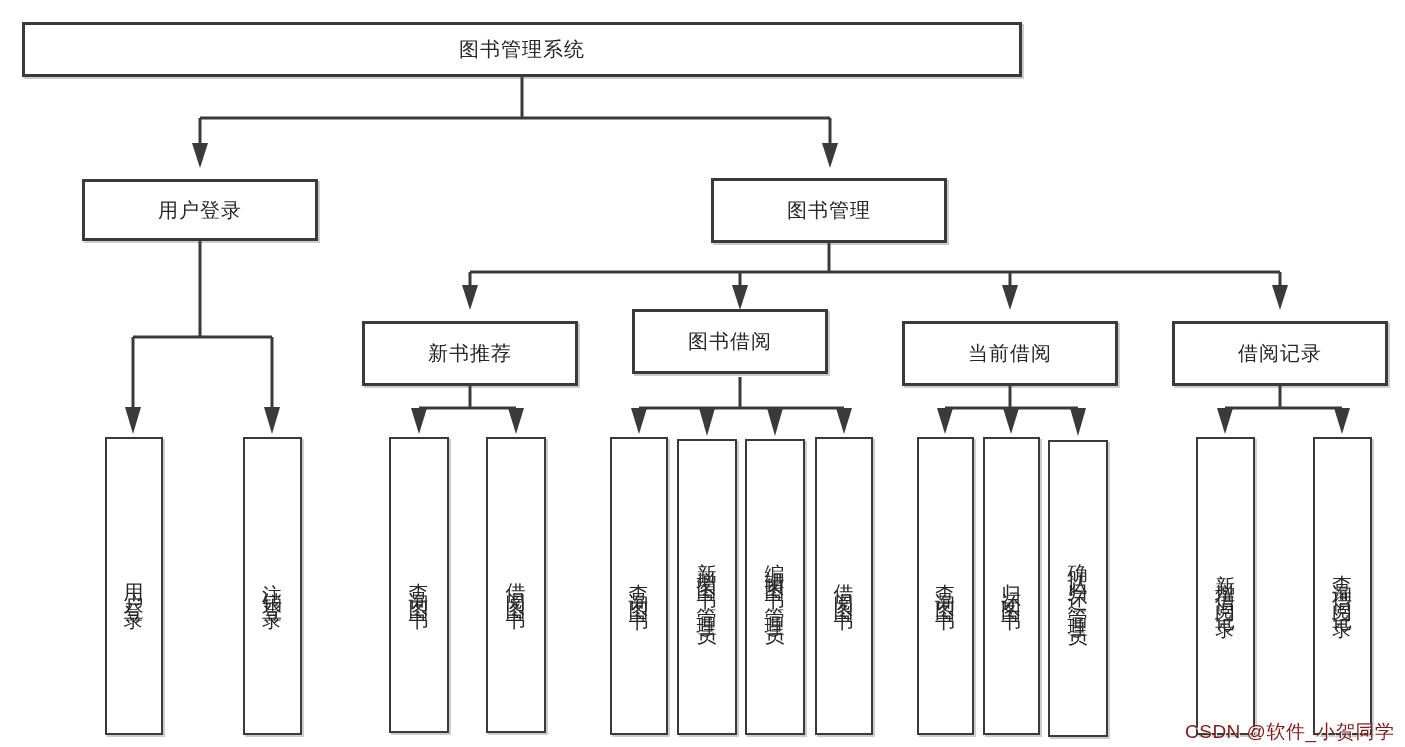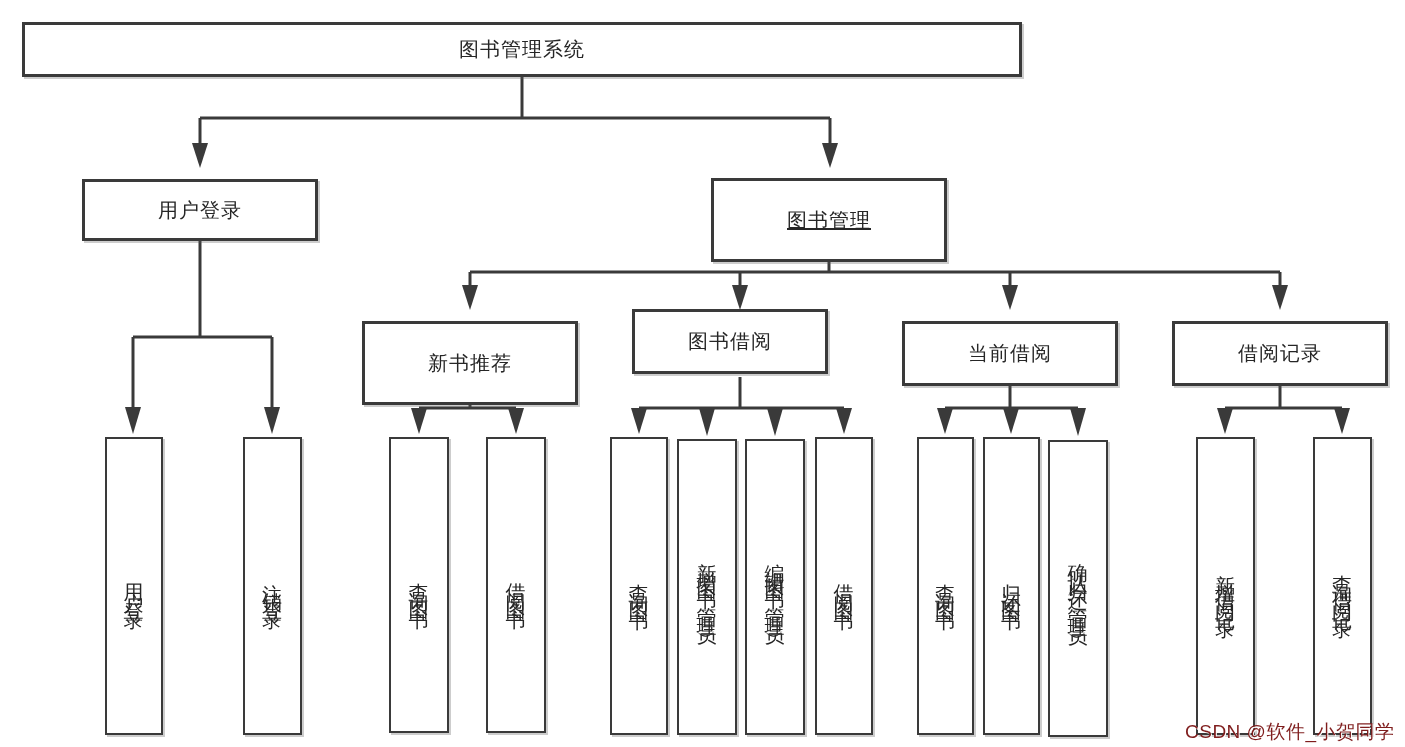--- a/index.html
+++ b/index.html
@@ -124,25 +124,25 @@
     </g>
   </svg>
 
   <div class="node hbox" style="left:22px; top:13px; width:1000px; height:55px;">
     <span>图书管理系统</span>
   </div>
 
   <div class="node hbox" style="left:82px; top:170px; width:236px; height:62px;">
     <span>用户登录</span>
   </div>
-  <div class="node hbox" style="left:711px; top:169px; width:236px; height:84px;text-decoration:underline;">
+  <div class="node hbox" style="left:711px; top:169px; width:236px; height:65px;">
     <span>图书管理</span>
   </div>
 
-  <div class="node hbox" style="left:362px; top:312px; width:216px; height:84px;align-items:center;">
+  <div class="node hbox" style="left:362px; top:312px; width:216px; height:65px;align-items:center;">
     <span>新书推荐</span>
   </div>
   <div class="node hbox" style="left:632px; top:300px; width:196px; height:65px;">
     <span>图书借阅</span>
   </div>
   <div class="node hbox" style="left:902px; top:312px; width:216px; height:65px;">
     <span>当前借阅</span>
   </div>
   <div class="node hbox" style="left:1172px; top:312px; width:216px; height:65px;justify-content:center;">
     <span>借阅记录</span>

